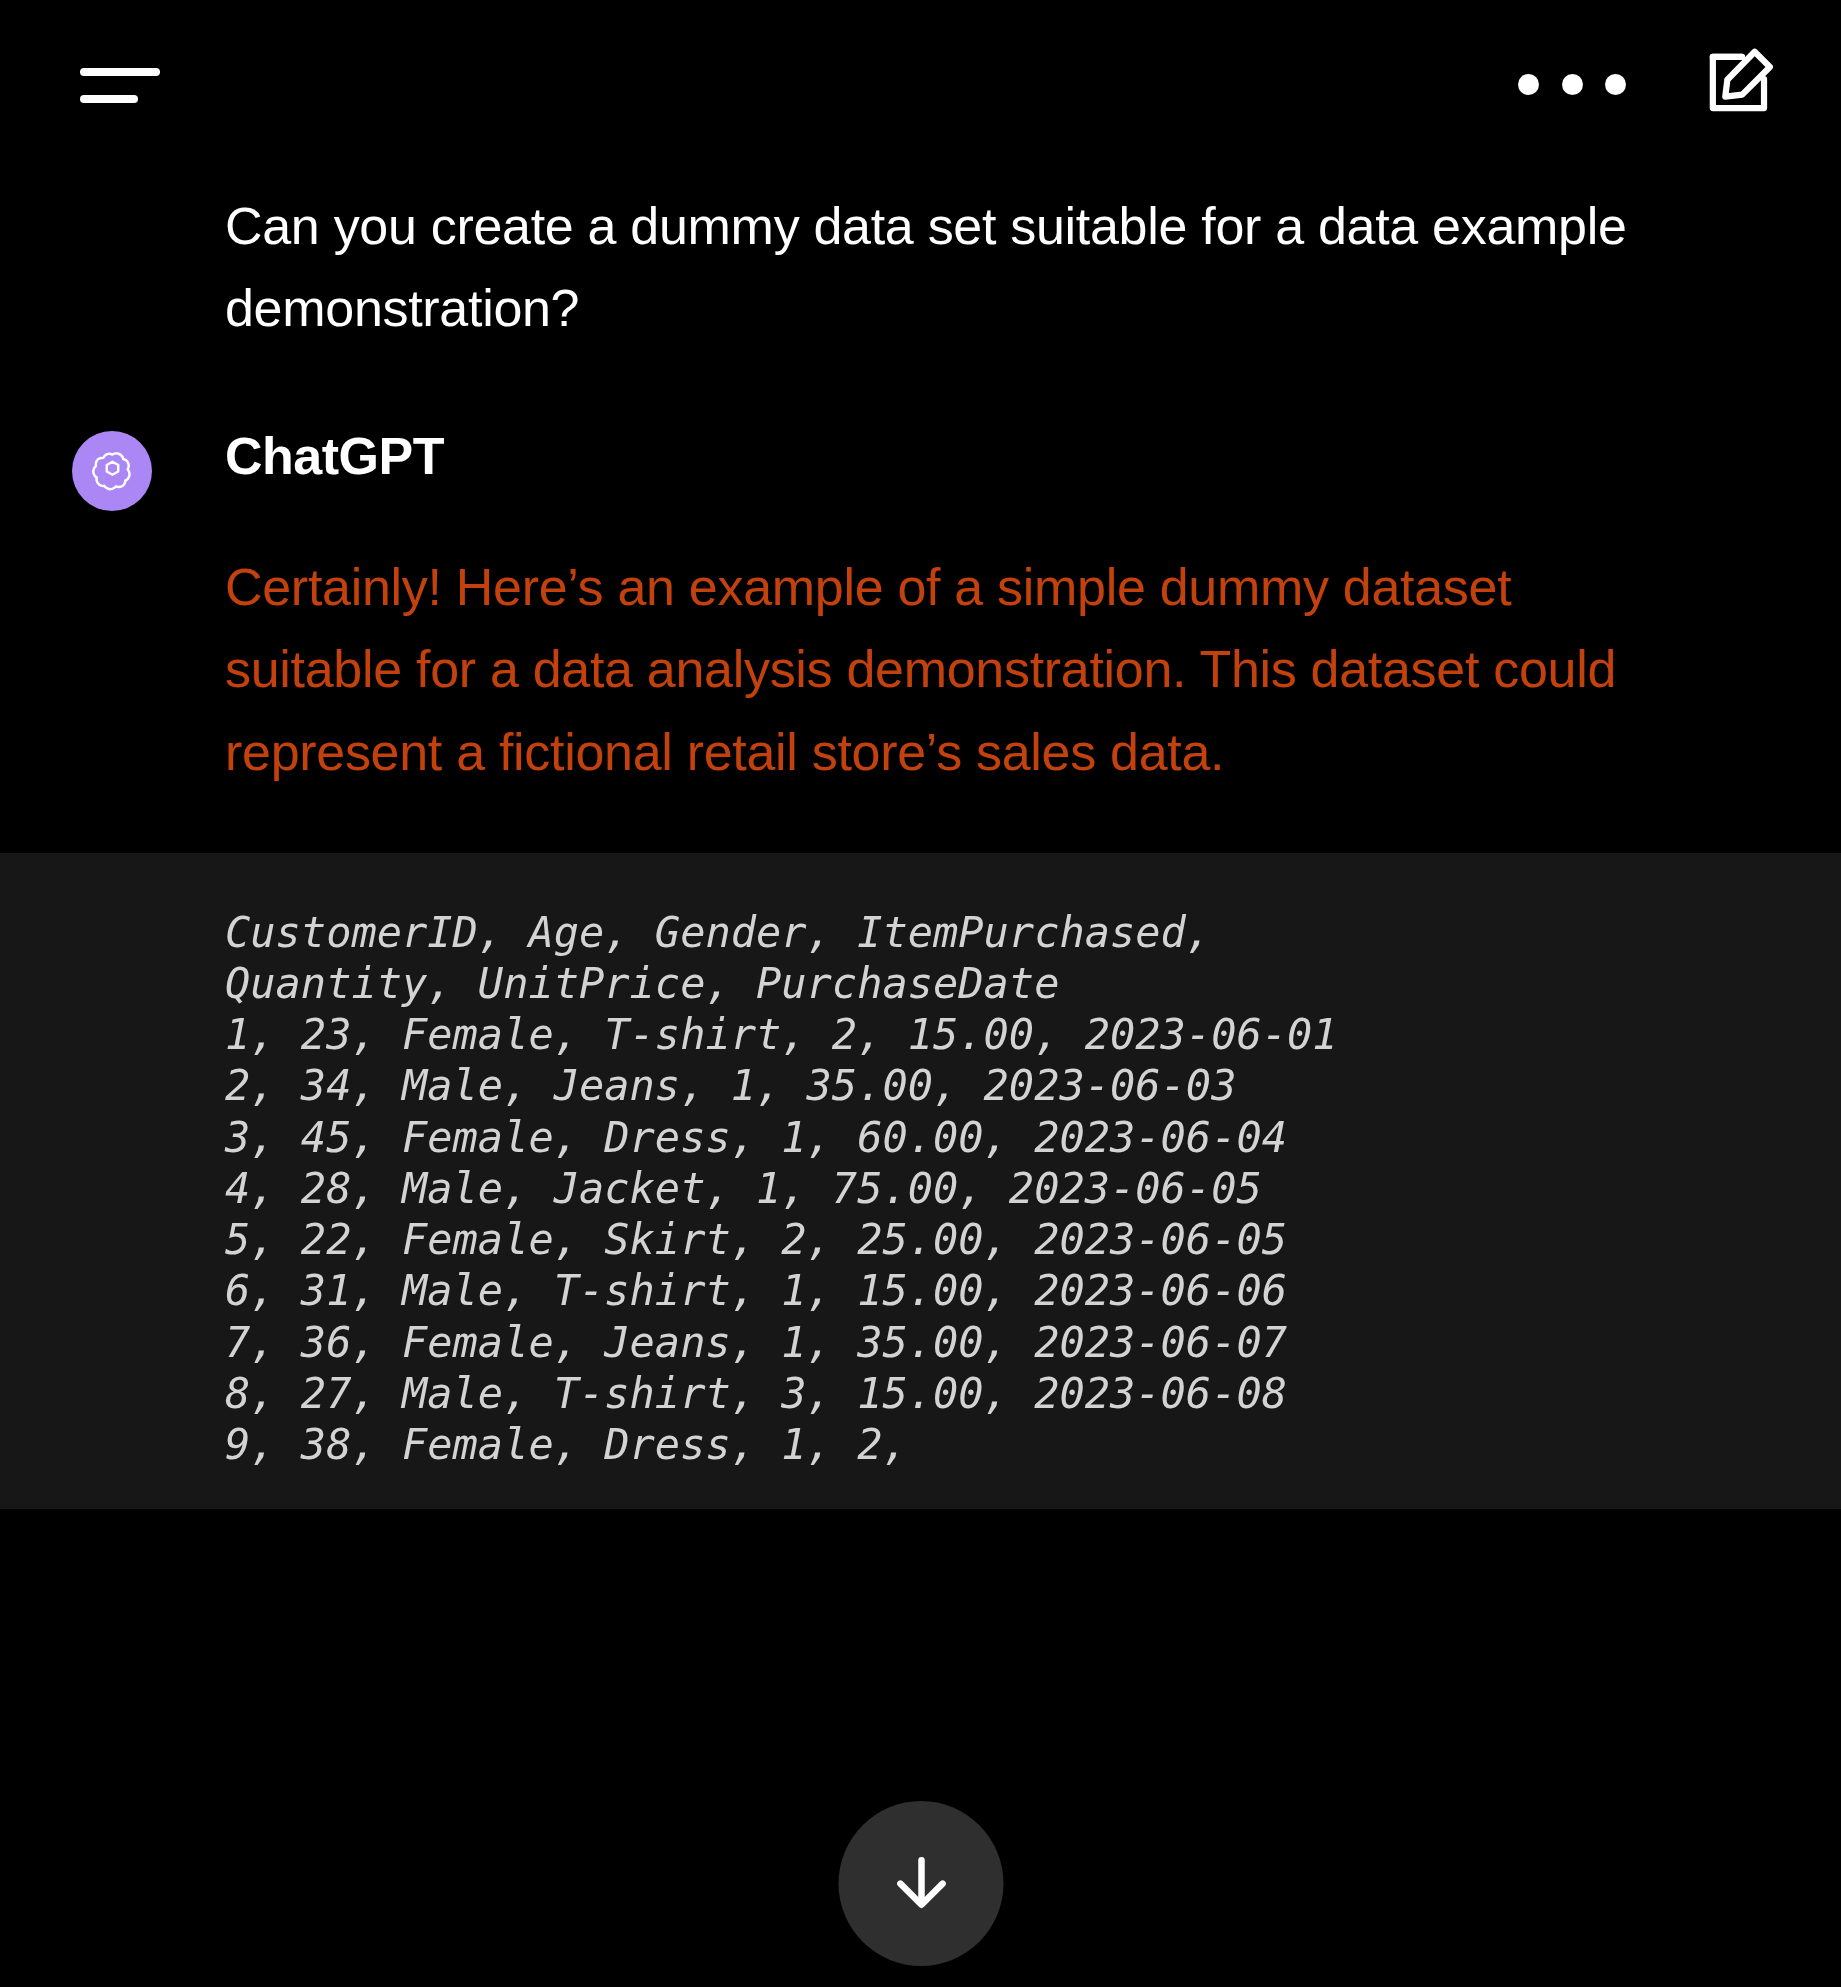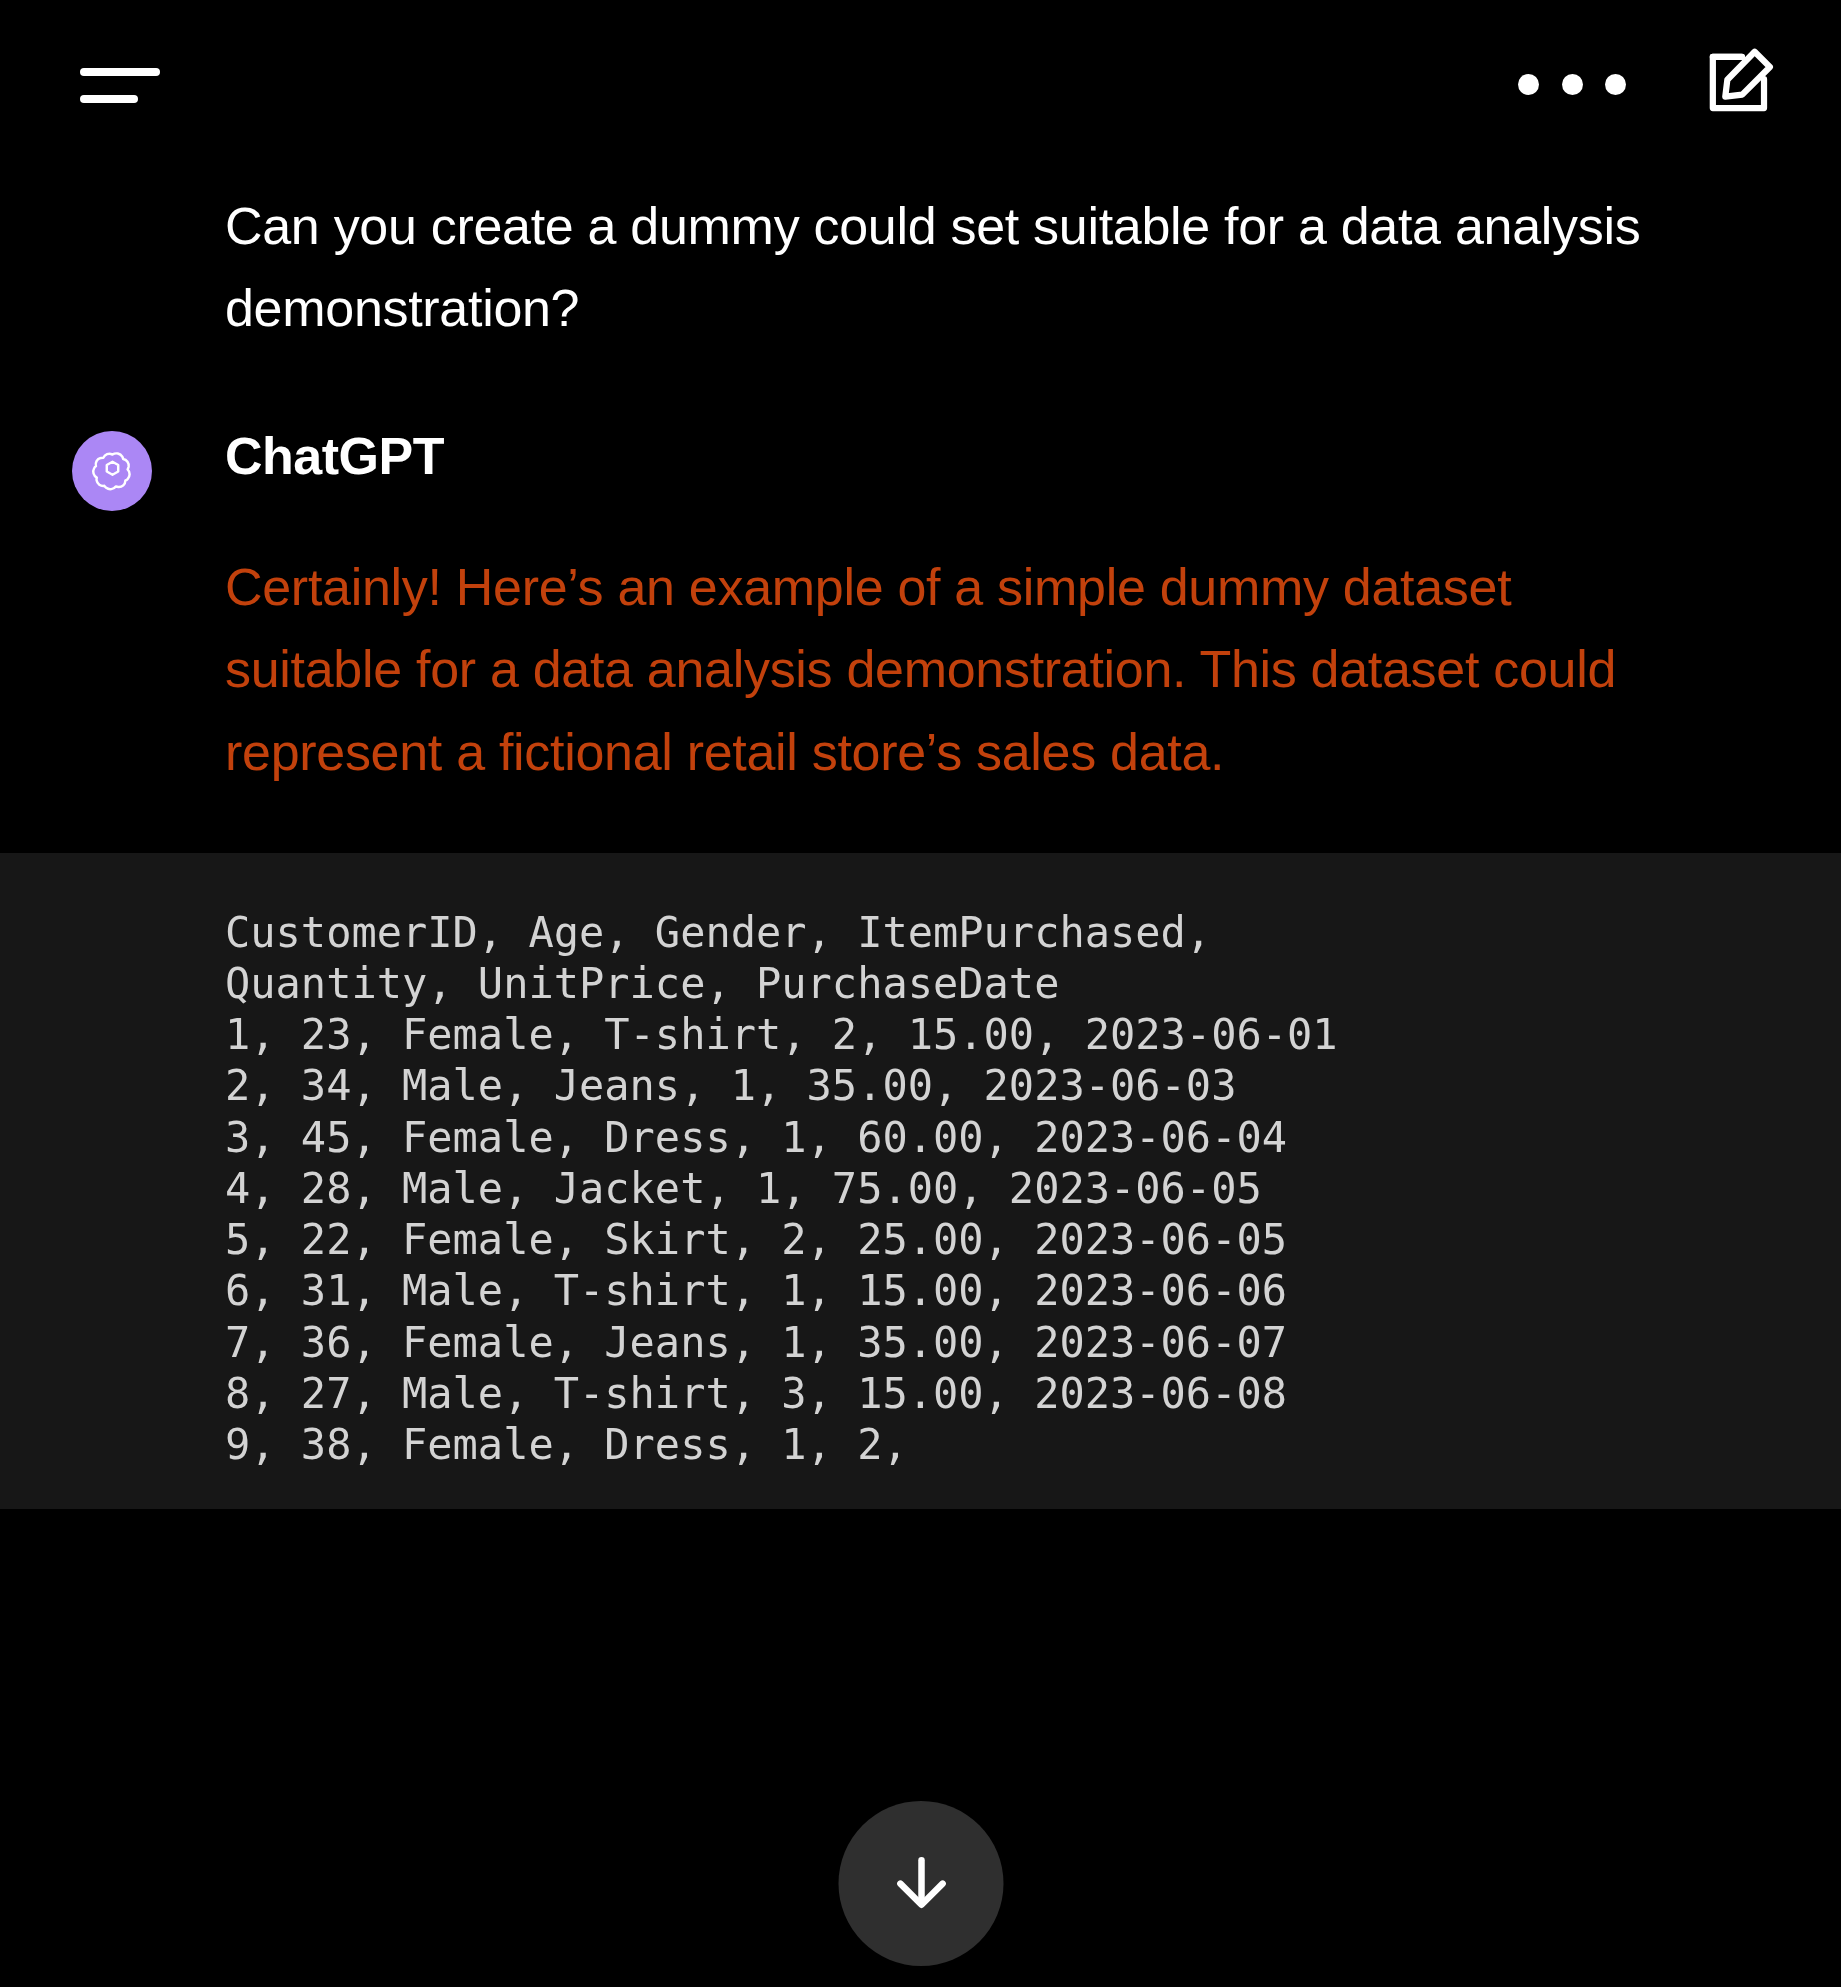--- a/index.html
+++ b/index.html
@@ -126,20 +126,21 @@
   }
   .code-block pre {
     margin: 0;
     padding: 0 58px 0 225px;
     font-family: "DejaVu Sans Mono", monospace;
     font-size: 42px;
     line-height: 1.22;
     color: #d3d3d3;
     white-space: pre;
     letter-spacing: 0px;
+    font-style: italic;
   }
 
   
   .scroll-fab {
     position: absolute;
     left: 50%;
     transform: translateX(-50%);
     bottom: 21.3px;
     width: 165px;
     height: 165px;
@@ -171,21 +172,21 @@
     <svg viewBox="0 0 24 24" width="83" height="83" fill="none" stroke="#ffffff" stroke-width="1.8" stroke-linecap="round" stroke-linejoin="round">
       <path d="M4 4.6 h8.4 M4 4.6 v14.8 h14.8 v-8.4"></path>
       <path d="M4 4.6 h8.4"></path>
       <path d="M16.1 3.1 l4.4 4.4 -8.0 8.0 -4.9 0.6 0.6 -4.9 z"></path>
     </svg>
   </div>
 </div>
 
 <div class="conversation">
 
-  <div class="user-msg">Can you create a dummy could set suitable for a data analysis demonstration?</div>
+  <div class="user-msg">Can you create a dummy data set suitable for a data example demonstration?</div>
 
   <div class="assistant">
     <div class="avatar">
       <svg viewBox="0 0 24 24" width="49" height="49" fill="none" stroke="#ffffff" stroke-width="1.2" stroke-linecap="round" stroke-linejoin="round">
         <path d="M12 4.2c1.6-1.1 3.8-.6 4.8 1 .2.4.4.8.4 1.2 1.8.3 3 2 2.7 3.8-.1.5-.3.9-.5 1.3 1.3 1.3 1.3 3.4 0 4.7-.3.3-.7.6-1.1.7 0 1.9-1.6 3.3-3.4 3.2-.5 0-.9-.1-1.3-.3-1.1 1.5-3.2 1.8-4.7.7-.4-.3-.7-.6-.9-1-1.8.3-3.5-.9-3.8-2.7-.1-.5 0-.9.1-1.3-1.6-.9-2.2-3-1.3-4.6.2-.4.5-.8.9-1-.5-1.8.5-3.6 2.3-4 .4-.1.9-.1 1.3-.1.7-1.7 2.7-2.5 4.5-1.6z"></path>
         <path d="M9.2 9.3l2.8-1.6 2.8 1.6v3.2l-2.8 1.6-2.8-1.6z"></path>
       </svg>
     </div>
     <div class="assistant-name">ChatGPT</div>
     <div class="assistant-text">Certainly! Here’s an example of a simple dummy dataset suitable for a data analysis demonstration. This dataset could represent a fictional retail store’s sales data.</div>

